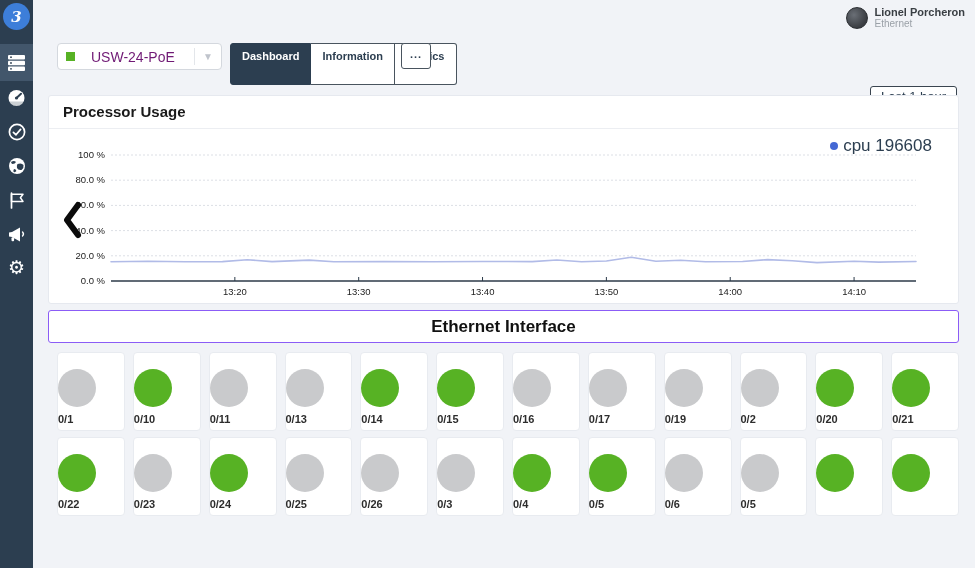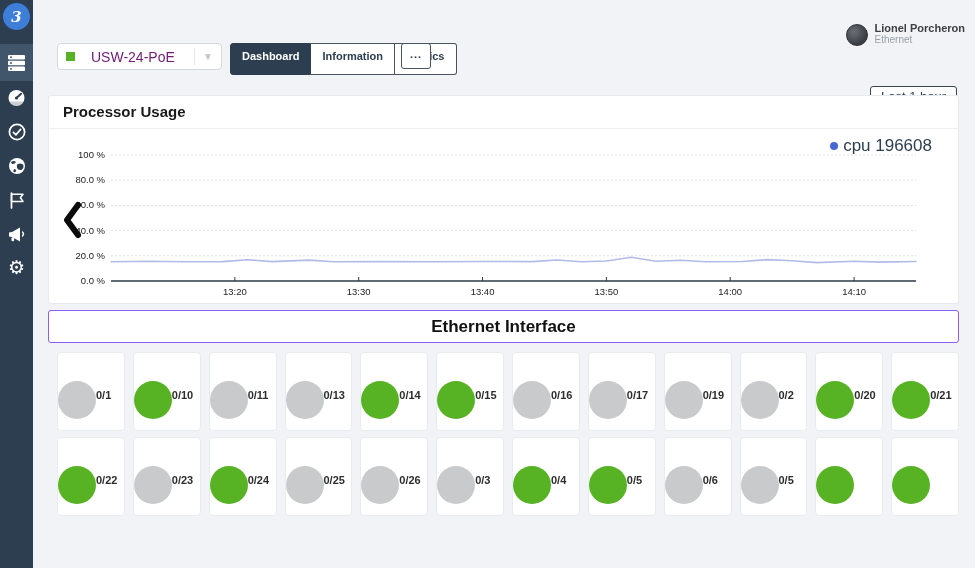--- a/index.html
+++ b/index.html
@@ -12,36 +12,36 @@
   .logo { position:absolute; left:3px; top:3px; width:27px; height:27px; border-radius:50%;
           background:#3d7ed9; display:flex; align-items:center; justify-content:center;
           color:#fff; font-family:"DejaVu Serif", serif; font-style:italic; font-weight:bold; font-size:15px; cursor:pointer; }
   .side-nav { position:absolute; top:44px; left:0; width:33px; }
   .nav-item { width:33px; height:34px; display:flex; align-items:center; justify-content:center; cursor:pointer; }
   .nav-item.active { height:37px; background:#42566b; }
   .nav-item svg { display:block; }
   .gear-glyph { color:#fff; font-size:19px; line-height:1; font-family:"DejaVu Sans", sans-serif; }
 
   
-  .user-chip { position:absolute; top:22px; right:10px; display:flex; align-items:flex-end; gap:7px; cursor:pointer; }
+  .user-chip { position:absolute; top:6px; right:10px; display:flex; align-items:center; gap:7px; cursor:pointer; }
   .avatar { width:22px; height:22px; border-radius:50%;
             background:radial-gradient(circle at 35% 35%, #6a6f76, #3a3d42 70%); border:1px solid #2c2f33; }
   .user-name { font-size:11px; font-weight:bold; color:#3a3f44; line-height:12px; }
   .user-org { font-size:10px; color:#9ba1a8; line-height:12px; }
 
   
   .device-select { position:absolute; left:57px; top:43px; width:165px; height:27px; background:#fff;
                    border:1px solid #d4d8de; border-radius:4px; display:flex; align-items:center; cursor:pointer; }
   .device-dot { width:9px; height:9px; margin-left:8px; background:#57b224; flex:0 0 auto; }
   .device-label { font-size:14px; color:#701a75; margin-left:16px; flex:1 1 auto; white-space:nowrap; }
   .device-sep { width:1px; height:17px; background:#e3e6ea; }
   .device-caret { width:26px; text-align:center; color:#c0c4cc; font-size:10px; }
 
   .tab-group { position:absolute; left:230px; top:43px; display:flex; }
-  .tab-btn { height:32px; padding:0 11px; font-size:11px; font-weight:bold; line-height:24px;
+  .tab-btn { height:42px; padding:0 11px; font-size:11px; font-weight:bold; line-height:24px;
              background:#fff; color:#2c3e50; border:1px solid #49545e; border-left-width:0; cursor:pointer; }
   .tab-btn:first-child { border-left-width:1px; border-radius:3px 0 0 3px; }
   .tab-btn:last-child { border-radius:0 3px 3px 0; }
   .tab-btn.active { background:#2c3e50; color:#fff; border-color:#2c3e50; }
   .more-btn { position:absolute; left:401px; top:43px; width:30px; height:26px; background:#fff;
               border:1px solid #49545e; border-radius:3px; font-size:11px; font-weight:bold; color:#2c3e50;
               letter-spacing:1px; text-align:center; line-height:20px; cursor:pointer; }
 
   .time-range-btn { position:absolute; right:18px; top:70px; height:21px; padding:0 10px; background:#fff;
                     border:1px solid #3a4550; border-radius:3px; font-size:13px; font-weight:normal;
@@ -60,21 +60,21 @@
   .carousel-prev { position:absolute; left:61px; top:201px; width:24px; height:38px; cursor:pointer; z-index:6; }
 
   
   .eth-card { position:absolute; left:48px; top:310px; width:911px; height:33px; background:#fff;
               border:1px solid #8b5cf6; border-radius:3px; display:flex; align-items:center; justify-content:center; }
   .eth-card h2 { font-size:17px; font-weight:bold; color:#111; }
 
   .ports { position:absolute; left:57px; top:352px; width:902px;
            display:grid; grid-template-columns:repeat(12, 1fr); column-gap:8px; row-gap:6px; }
   .port-tile { height:79px; background:#fff; border:1px solid #e8ebf0; border-radius:4px;
-               display:flex; align-items:center; cursor:pointer; }
+               display:flex; flex-direction:column; align-items:flex-start; cursor:pointer; }
   .port-circle { width:38px; height:38px; border-radius:50%; margin-top:16px; }
   .port-label { margin-top:6px; font-size:11px; font-weight:bold; color:#2d2d2d; }
 </style>
 </head>
 <body>
 
 <div class="app">
 
   <aside class="sidebar">
     <div class="logo">3</div>

